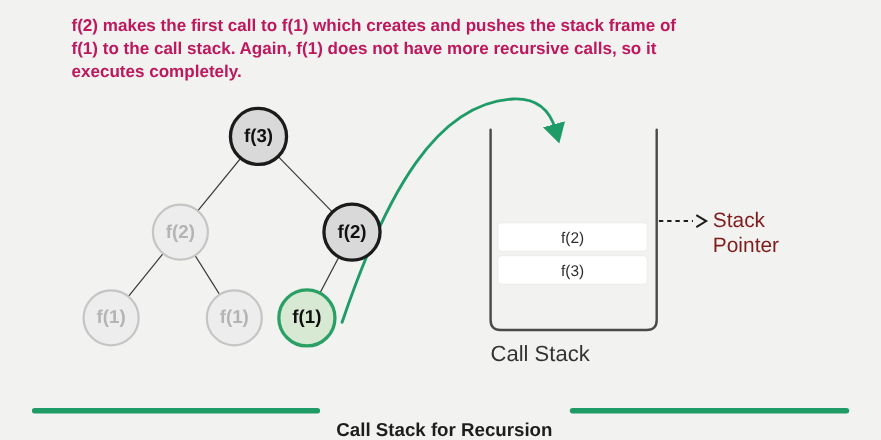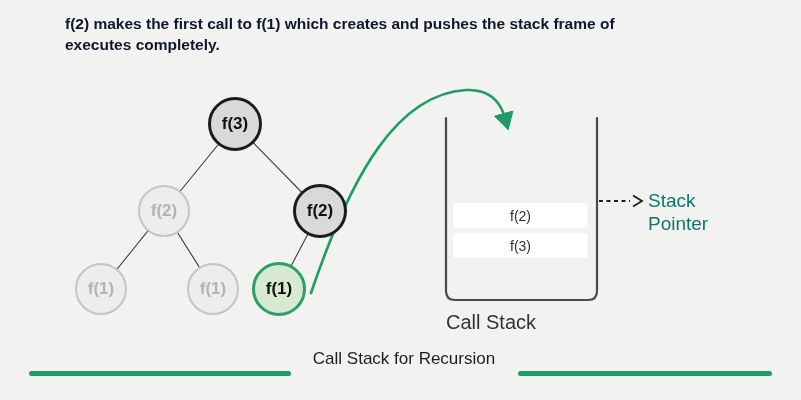--- a/index.html
+++ b/index.html
@@ -2,51 +2,52 @@
 <html><head>
 <meta charset="utf-8">
 <style>
   html,body{margin:0;padding:0;background:#f2f2f1;}
   .canvas{
     position:relative;width:801px;height:400px;background:#f2f2f1;
     font-family:"Liberation Sans", sans-serif;overflow:hidden;
   }
   
   .intro{position:absolute;left:65px;top:13px;width:680px;
-    font-size:15.5px;font-weight:bold;color:#0f172a;line-height:21px;}
+    font-size:15.5px;font-weight:bold;color:#be185d;line-height:21px;}
   
   .overlay{position:absolute;left:0;top:0;}
   
   .node{position:absolute;border-radius:50%;display:flex;align-items:center;justify-content:center;
     box-sizing:border-box;font-weight:bold;font-size:17px;}
   .node.active{width:54px;height:54px;background:#d9d9d9;border:3px solid #1b1b1b;color:#111;}
   .node.faded{width:52px;height:52px;background:#ededed;border:2px solid #c5c5c5;color:#b4b4b4;}
   .node.current{width:54px;height:54px;background:#d7e9d2;border:3px solid #2aa065;color:#0f0f0f;}
   
   .frame{position:absolute;left:453px;width:135px;height:25px;background:#ffffff;border-radius:3px;
     display:flex;align-items:center;justify-content:center;font-size:14px;color:#2e2e2e;
     box-shadow:0 0 2px rgba(0,0,0,0.06);}
   .callstack-label{position:absolute;left:446px;top:311px;width:151px;
     font-size:20px;color:#333333;}
   .pointer-label{position:absolute;left:648px;top:189px;font-size:19px;line-height:23px;
-    color:#0f766e;white-space:pre-line;}
+    color:#7f1d1d;white-space:pre-line;}
   
   .divider{position:absolute;top:371px;height:5px;border-radius:3px;background:#1f9b68;}
   .divider.left{left:29px;width:262px;}
   .divider.right{left:518px;width:254px;}
-  .footer-title{position:absolute;left:294px;top:349px;width:220px;text-align:center;
-    font-size:17px;font-weight:normal;color:#1d1d1d;}
+  .footer-title{position:absolute;left:294px;top:381px;width:220px;text-align:center;
+    font-size:17px;font-weight:bold;color:#1d1d1d;}
 </style>
 </head>
 <body>
 
 <div class="canvas">
 
   <div class="intro">
     <div>f(2) makes the first call to f(1) which creates and pushes the stack frame of</div>
+    <div>f(1) to the call stack. Again, f(1) does not have more recursive calls, so it</div>
     <div>executes completely.</div>
   </div>
 
   <svg class="overlay" width="801" height="400" viewBox="0 0 801 400">
     <defs>
       <marker id="greenArrow" markerWidth="10" markerHeight="10" refX="2" refY="4" orient="auto" markerUnits="strokeWidth">
         <path d="M0,0 L7,4 L0,8 z" fill="#1f9b68"></path>
       </marker>
     </defs>
 

